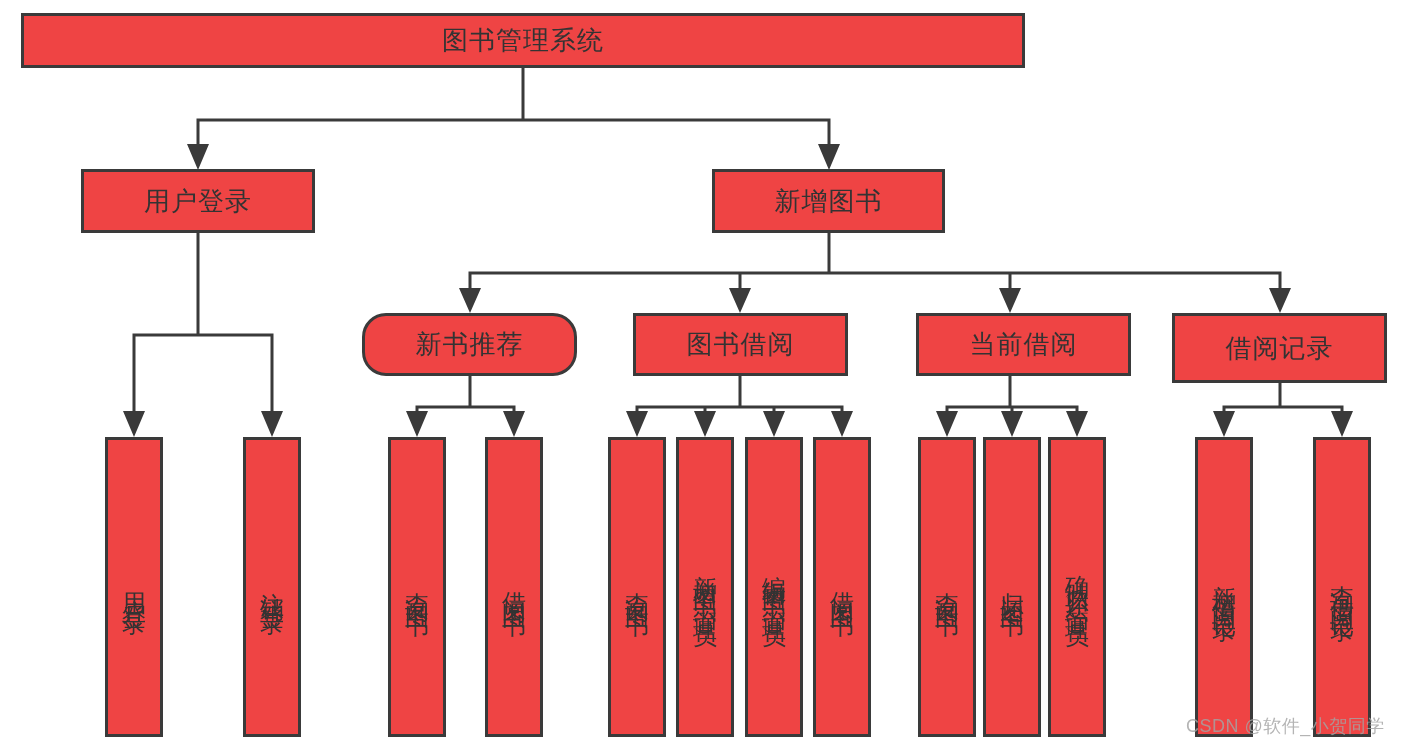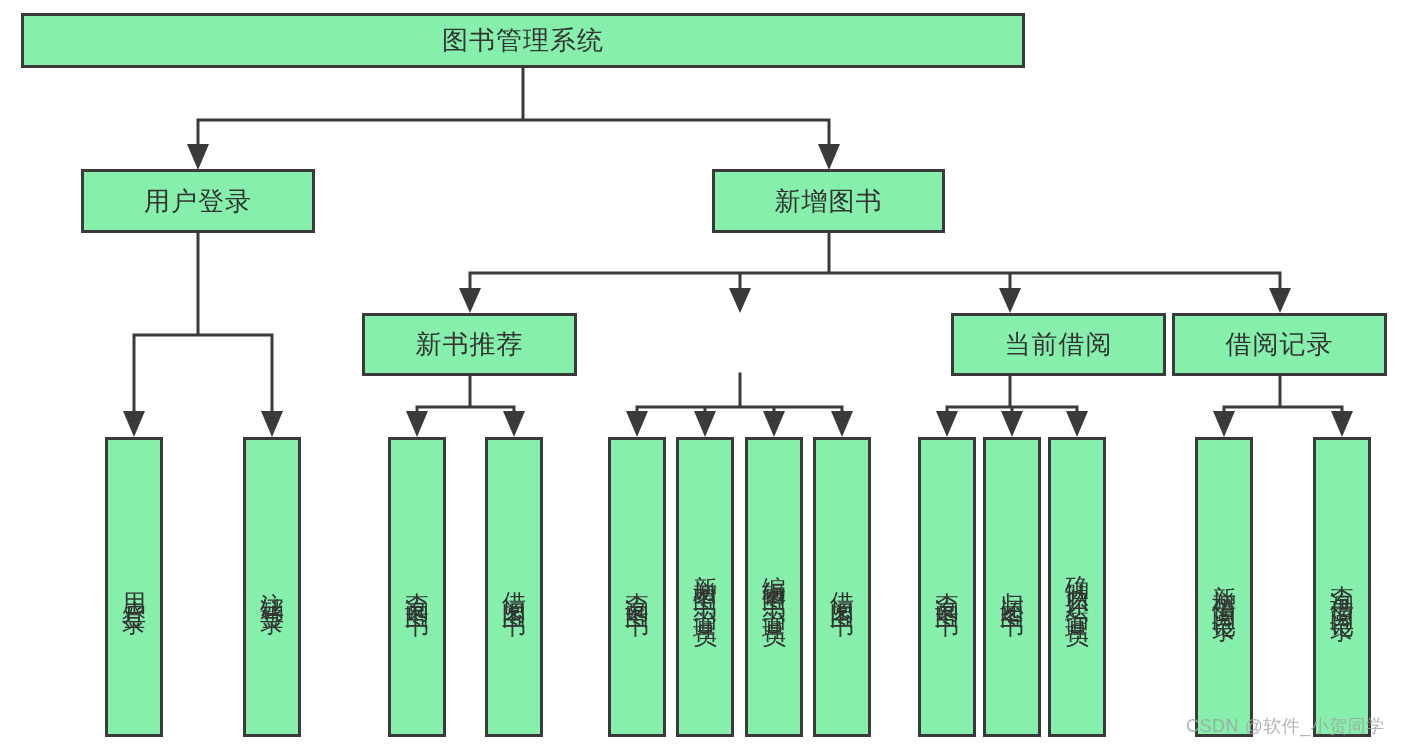--- a/index.html
+++ b/index.html
@@ -19,21 +19,21 @@
   }
   .connectors {
     position: absolute;
     left: 0; top: 0;
     width: 1405px; height: 747px;
     z-index: 1;
   }
   .node {
     position: absolute;
     box-sizing: border-box;
-    background: #86efac;
+    background: #ef4444;
     border: 3px solid #3a3a3a;
     color: #333333;
     display: flex;
     align-items: center;
     justify-content: center;
     z-index: 2;
   }
   .hbox {
     font-size: 26px;
     letter-spacing: 1px;
@@ -83,23 +83,24 @@
              M936 411 L958 411 L947 437 Z  M1001 411 L1023 411 L1012 437 Z
              M1066 411 L1088 411 L1077 437 Z
              M1213 411 L1235 411 L1224 437 Z  M1331 411 L1353 411 L1342 437 Z"></path>
   </svg>
 
   <div class="node hbox" style="left:21px; top:13px; width:1004px; height:55px;">图书管理系统</div>
 
   <div class="node hbox" style="left:81px; top:169px; width:234px; height:64px;">用户登录</div>
   <div class="node hbox" style="left:712px; top:169px; width:233px; height:64px;">新增图书</div>
 
-  <div class="node hbox" style="left:362px; top:313px; width:215px; height:63px;">新书推荐</div>
-  <div class="node hbox" style="left:951px; top:313px; width:215px; height:63px;font-family:Liberation Serif, serif;">当前借阅</div>
-  <div class="node hbox" style="left:1172px; top:313px; width:215px; height:63px;">借阅记录</div>
+  <div class="node hbox" style="left:362px; top:313px; width:215px; height:63px;border-radius:24px;">新书推荐</div>
+  <div class="node hbox" style="left:633px; top:313px; width:215px; height:63px;">图书借阅</div>
+  <div class="node hbox" style="left:916px; top:313px; width:215px; height:63px;font-family:Liberation Serif, serif;">当前借阅</div>
+  <div class="node hbox" style="left:1172px; top:313px; width:215px; height:70px;">借阅记录</div>
 
   <div class="node vbox" style="left:105px; top:437px;">用户登录</div>
   <div class="node vbox" style="left:243px; top:437px;">注销登录</div>
 
   <div class="node vbox" style="left:388px; top:437px;">查询图书</div>
   <div class="node vbox" style="left:485px; top:437px;">借阅图书</div>
 
   <div class="node vbox" style="left:608px; top:437px;">查询图书</div>
   <div class="node vbox" style="left:676px; top:437px;">新增图书（管理员）</div>
   <div class="node vbox" style="left:745px; top:437px;">编辑图书（管理员）</div>

